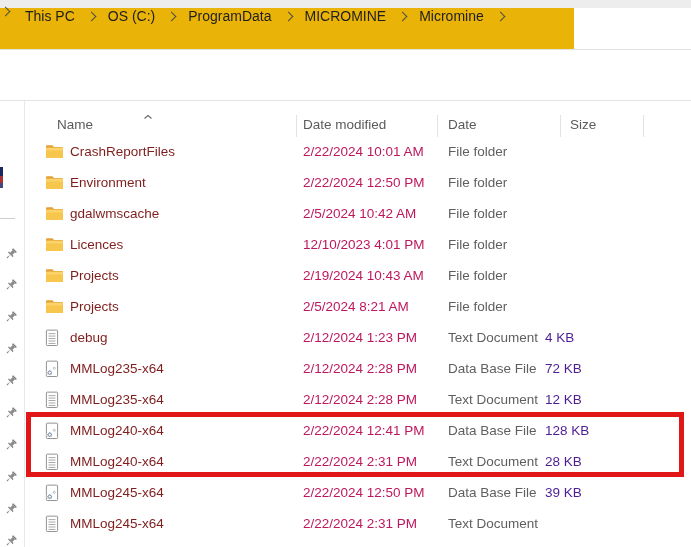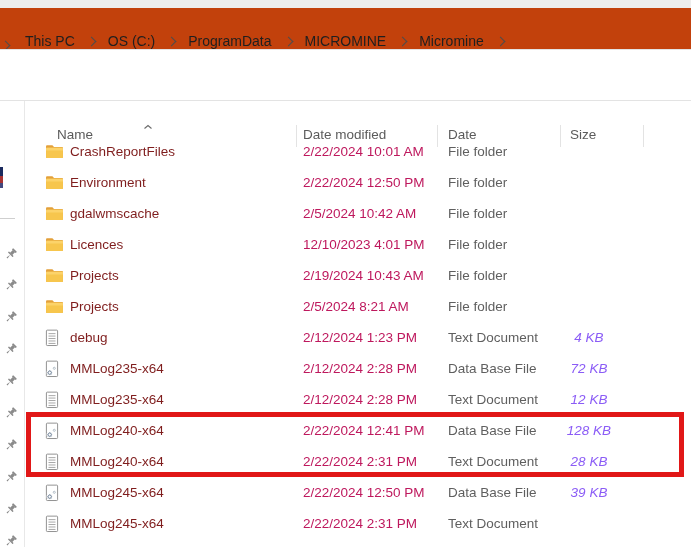--- a/index.html
+++ b/index.html
@@ -1,53 +1,53 @@
 <!DOCTYPE html>
 <html><head>
 <meta charset="utf-8">
 <style>
   html,body{margin:0;padding:0;background:#fff;}
   .window{position:relative;width:691px;height:547px;background:#fff;overflow:hidden;
           font-family:"Liberation Sans",sans-serif;color:#1f1f1f;}
   .topstrip{position:absolute;left:0;top:0;width:691px;height:8px;background:#ededed;}
   
-  .bc-bar{position:absolute;left:0;top:8px;width:691px;height:41px;background:#c2410c;
-          display:flex;align-items:flex-end;font-size:14px;}
+  .bc-bar{position:absolute;left:0;top:8px;width:574px;height:41px;background:#eab308;
+          display:flex;align-items:flex-start;font-size:14px;}
   .bc-lead{margin-left:2px;}
   .chev{display:inline-block;width:6px;height:6px;border-top:1.2px solid #4d4d4d;
         border-right:1.2px solid #4d4d4d;transform:rotate(45deg);}
   .crumb{padding:0 6px;margin:0 7px;white-space:nowrap;cursor:default;}
   .crumb:first-of-type{margin-left:10px;}
   .hline{position:absolute;left:0;width:691px;height:1px;background:#e3e3e3;}
   
   .toolbar{position:absolute;left:0;top:50px;width:691px;height:50px;background:#fff;}
   .tbtn{position:absolute;top:57px;height:36px;display:flex;align-items:center;gap:7px;
         font-size:14px;color:#1f1f1f;}
   .vdiv{position:absolute;top:62px;width:1px;height:26px;background:#e1e1e1;}
   
   .rail{position:absolute;left:0;top:101px;width:24px;height:446px;background:#fff;}
   .rail-div{position:absolute;left:24px;top:101px;width:1px;height:446px;background:#e8e8e8;}
   .pin{position:absolute;left:4px;width:14px;height:14px;}
   .sliver{position:absolute;left:0;top:66px;width:3px;height:21px;
           background:linear-gradient(#1b2a5e 0 45%,#a83333 45% 78%,#43497f 78% 100%);}
   .rail-hline{position:absolute;left:0;top:117px;width:15px;height:1px;background:#cfcfcf;}
   
   .list{position:absolute;left:25px;top:101px;width:666px;height:446px;background:#fff;}
-  .hdr{position:absolute;top:20px;left:0;width:666px;height:28px;font-size:13.5px;color:#5b5b5b;}
+  .hdr{position:absolute;top:10px;left:0;width:666px;height:28px;font-size:13.5px;color:#5b5b5b;}
   .hcell{position:absolute;top:0;height:28px;line-height:28px;cursor:default;}
   .hsep{position:absolute;top:4px;width:1px;height:22px;background:#e3e3e3;}
   .caret{position:absolute;top:-3px;}
   .rows{position:absolute;left:0;top:35px;width:666px;}
   .row{position:relative;height:31px;}
   .cell{position:absolute;top:0;height:31px;line-height:31px;font-size:13.5px;white-space:nowrap;}
   .c-icon{left:20px;width:22px;display:flex;align-items:center;}
   .c-name{left:45px;color:#7f1d1d;}
   .c-date{left:278px;color:#be185d;}
   .c-type{left:423px;color:#5f5f5f;}
-  .c-size{left:520px;width:88px;text-align:center;color:#8b5cf6;font-style:italic;}
+  .c-size{left:520px;width:88px;text-align:left;color:#4c1d95;}
   .ic{display:none;}
   .ic.show{display:block;}
   
   .redbox{position:absolute;left:26px;top:412px;width:658px;height:65px;box-sizing:border-box;
           border:5px solid #e11717;pointer-events:none;}
 </style>
 </head>
 <body>
 
 <div class="window">

